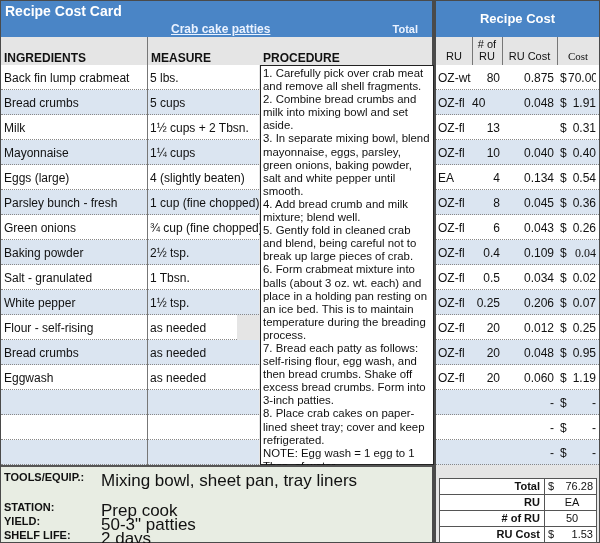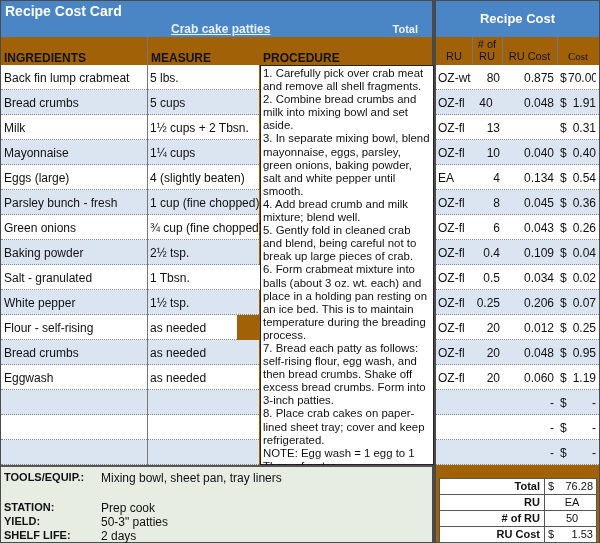--- a/index.html
+++ b/index.html
@@ -1,38 +1,38 @@
 <!DOCTYPE html>
 <html><head>
 <meta charset="utf-8">
 <style>
   * { box-sizing: border-box; margin: 0; padding: 0; }
   body { width: 600px; height: 543px; background: #4a4a4a; font-family: "Liberation Sans", sans-serif; position: relative; overflow: hidden; }
-  .panel { position: absolute; background: #a16207; }
+  .panel { position: absolute; background: #e5e5e5; }
   #left { left: 1px; top: 1px; width: 431px; height: 541px; }
   #right { left: 436px; top: 1px; width: 163px; height: 541px; }
   .bluebar { position: absolute; background: #4a85c6; color: #fff; font-weight: bold; }
   #left .bluebar { left: 0; top: 0; width: 431px; height: 36px; }
   #right .bluebar { left: 0; top: 0; width: 163px; height: 36px; }
   .title { position: absolute; left: 4px; top: 2px; font-size: 14px; }
   .subtitle { position: absolute; left: 170px; top: 21px; font-size: 12px; text-decoration: underline; color: #eaf2ff; }
   .batch { position: absolute; right: 14px; top: 22px; font-size: 11px; color: #eaf2ff; }
   .rc-title { position: absolute; left: 0; width: 163px; top: 10px; text-align: center; font-size: 13px; }
   .hdr { position: absolute; font-size: 12px; font-weight: bold; color: #111; }
   .rhdr { position: absolute; font-size: 11px; color: #111; text-align: center; line-height: 13px; }
   .row { position: absolute; height: 25px; font-size: 12px; color: #111; border-bottom: 1px dotted #888; }
   .row.odd { background: #ffffff; }
   .row.even { background: #dbe5f1; }
   .cell { position: absolute; top: 0; height: 25px; line-height: 27px; white-space: nowrap; overflow: hidden; }
   .vline { position: absolute; width: 1px; background: #777; }
   .proc { position: absolute; left: 259px; top: 64px; width: 174px; height: 400px; background: #fff; border: 1.5px solid #222; font-size: 11.4px; line-height: 13.1px; color: #111; padding: 1px 2px; }
   .proc div { white-space: normal; }
   .bottom { position: absolute; left: 0; top: 464px; width: 431px; height: 77px; background: #e8ede3; border-top: 2px solid #555; }
   .blabel { position: absolute; left: 3px; font-size: 11px; font-weight: bold; color: #111; }
-  .bval { position: absolute; left: 100px; font-size: 12px; color: #111; }
+  .bval { position: absolute; left: 100px; font-size: 17px; color: #111; }
   .sumbox { position: absolute; left: 3px; width: 158px; height: 17px; background: #fff; border: 1px solid #555; font-size: 11px; color: #111; }
   .sumbox .lbl { position: absolute; right: 56px; top: 1px; font-weight: bold; }
   .sumbox .sep { position: absolute; left: 104px; top: 0; width: 1px; height: 15px; background: #555; }
   .sumbox .val { position: absolute; left: 107px; width: 50px; top: 1px; text-align: center; }
   .sumbox .dollar { position: absolute; left: 108px; top: 1px; }
   .sumbox .amt { position: absolute; right: 3px; top: 1px; }
 </style>
 </head>
 <body>
 
@@ -171,21 +171,21 @@
   <div id="rows-right">
       <div class="row odd" style="left: 0px; top: 64px; width: 163px;">
         <span class="cell" style="left:2px;width:34px;">OZ-wt</span>
         <span class="cell" style="left:36px;width:28px;text-align:right;">80</span>
         <span class="cell" style="left:66px;width:52px;text-align:right;">0.875</span>
         <span class="cell" style="left:124px;width:10px;">$</span>
         <span class="cell" style="left:132px;width:28px;text-align:right;">70.00</span>
       </div>
       <div class="row even" style="left: 0px; top: 89px; width: 163px;">
         <span class="cell" style="left:2px;width:34px;">OZ-fl</span>
-        <span class="cell" style="left:36px;width:28px;text-align:center;">40</span>
+        <span class="cell" style="left:36px;width:28px;text-align:left;">40</span>
         <span class="cell" style="left:66px;width:52px;text-align:right;">0.048</span>
         <span class="cell" style="left:124px;width:10px;">$</span>
         <span class="cell" style="left:132px;width:28px;text-align:right;">1.91</span>
       </div>
       <div class="row odd" style="left: 0px; top: 114px; width: 163px;">
         <span class="cell" style="left:2px;width:34px;">OZ-fl</span>
         <span class="cell" style="left:36px;width:28px;text-align:right;">13</span>
         <span class="cell" style="left:82px;width:52px;text-align:right;margin-top:20px;">0.024</span>
         <span class="cell" style="left:124px;width:10px;">$</span>
         <span class="cell" style="left:132px;width:28px;text-align:right;">0.31</span>
@@ -216,21 +216,21 @@
         <span class="cell" style="left:36px;width:28px;text-align:right;">6</span>
         <span class="cell" style="left:66px;width:52px;text-align:right;">0.043</span>
         <span class="cell" style="left:124px;width:10px;">$</span>
         <span class="cell" style="left:132px;width:28px;text-align:right;">0.26</span>
       </div>
       <div class="row even" style="left: 0px; top: 239px; width: 163px;">
         <span class="cell" style="left:2px;width:34px;">OZ-fl</span>
         <span class="cell" style="left:36px;width:28px;text-align:right;">0.4</span>
         <span class="cell" style="left:66px;width:52px;text-align:right;">0.109</span>
         <span class="cell" style="left:124px;width:10px;">$</span>
-        <span class="cell" style="left:132px;width:28px;text-align:right;">0.04</span>
+        <span class="cell" style="left:132px;width:28px;text-align:right;font-family:Liberation Serif, serif;">0.04</span>
       </div>
       <div class="row odd" style="left: 0px; top: 264px; width: 163px;">
         <span class="cell" style="left:2px;width:34px;">OZ-fl</span>
         <span class="cell" style="left:36px;width:28px;text-align:right;">0.5</span>
         <span class="cell" style="left:66px;width:52px;text-align:right;">0.034</span>
         <span class="cell" style="left:124px;width:10px;">$</span>
         <span class="cell" style="left:132px;width:28px;text-align:right;">0.02</span>
       </div>
       <div class="row even" style="left: 0px; top: 289px; width: 163px;">
         <span class="cell" style="left:2px;width:34px;">OZ-fl</span>

